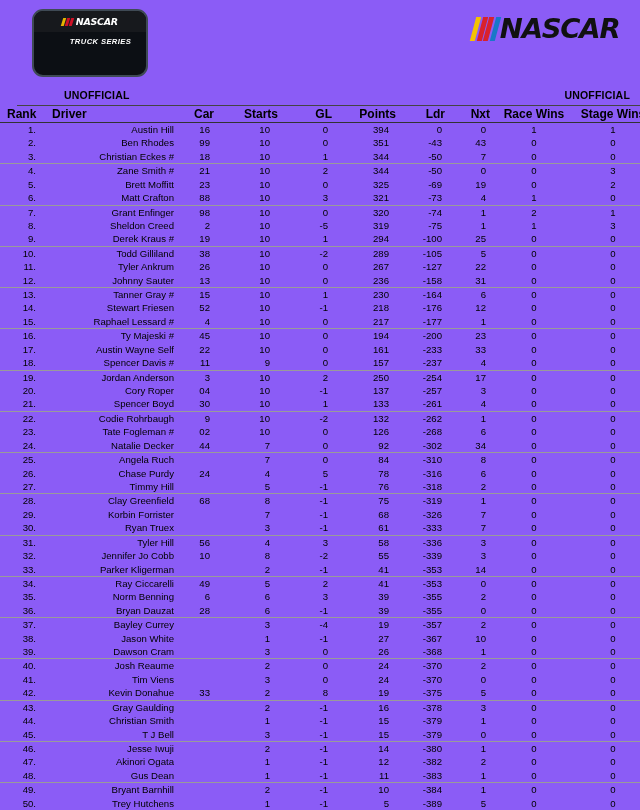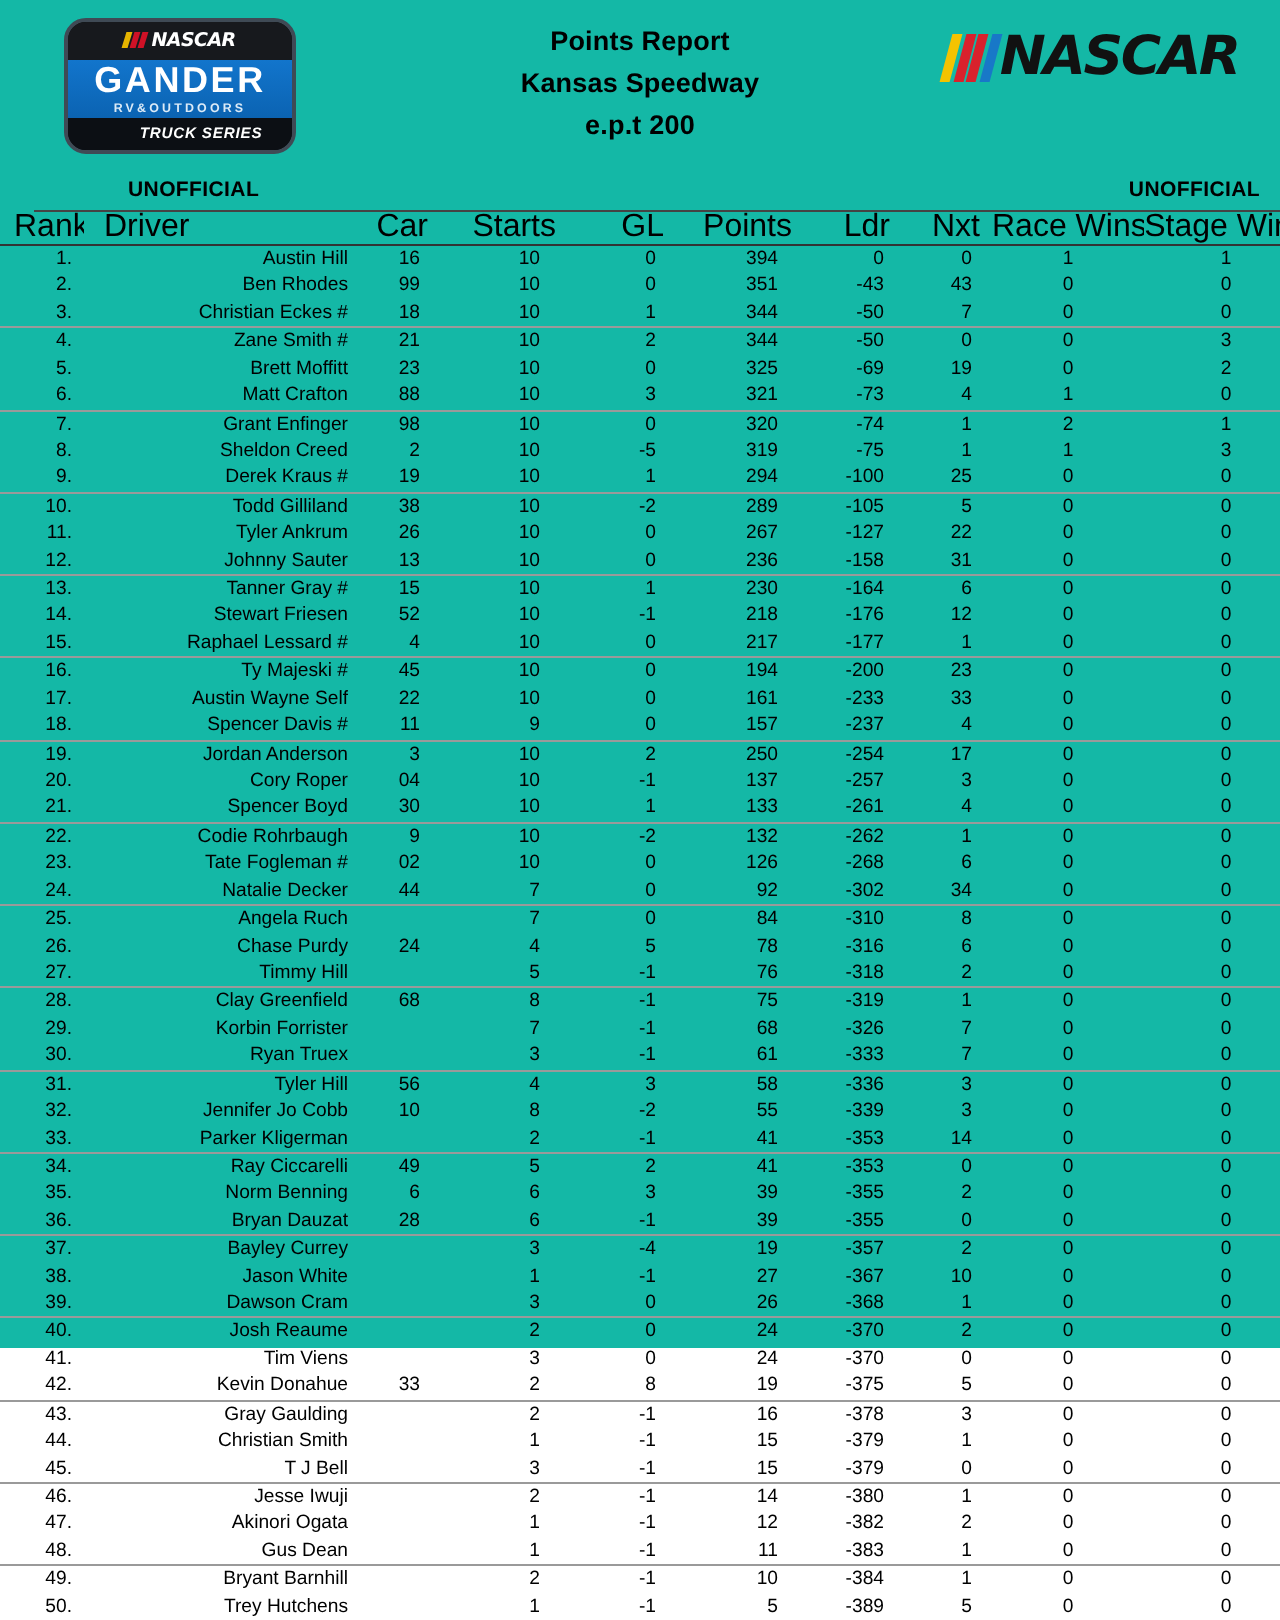--- a/index.html
+++ b/index.html
@@ -5,22 +5,22 @@
   * { box-sizing: border-box; }
   html, body {
     margin: 0; padding: 0;
     width: 640px; height: 810px;
     background: #ffffff;
     font-family: "Liberation Sans", sans-serif;
     overflow: hidden;
   }
   #page {
     position: relative;
-    width: 640px; height: 674px;
-    background: #14b8a6;
+    width: 640px; height: 810px;
+    background: #8b5cf6;
   }
 
   
   .header {
     position: relative;
     height: 86px;
   }
   .gander-logo {
     position: absolute;
     left: 32px; top: 9px;
@@ -181,22 +181,22 @@
   table.points td {
     font-size: 9.6px;
     color: #000;
     padding: 0;
     height: 13.42px;
     line-height: 13.42px;
     white-space: nowrap;
     overflow: hidden;
   }
   table.points thead th {
-    font-weight: normal;
-    font-size: 16px;
+    font-weight: bold;
+    font-size: 12px;
     height: 16px;
     line-height: 16px;
     border-bottom: 1.4px solid #333;
   }
   
   .c-rank   { width: 42px;  text-align: right;  padding-right: 6px !important; }
   .c-driver { width: 132px; text-align: right;   padding-left: 11px !important; }
   .c-car    { width: 56px;  text-align: right;  padding-right: 20px !important; }
   .c-starts { width: 62px;  text-align: right;  padding-right: 22px !important; }
   .c-gl     { width: 52px;  text-align: right;  padding-right: 16px !important; }
@@ -226,34 +226,25 @@
 
     <div class="gander-logo">
       <div class="gl-top">
         <span class="gl-bars">
             <i></i>
             <i></i>
             <i></i>
           </span>
         <span class="gl-nascar-word">NASCAR</span>
       </div>
-      <div class="gl-mid">
-        <span class="gl-gander">GANDER</span>
-        <span class="gl-rv">RV&amp;OUTDOORS</span>
-      </div>
       <div class="gl-bot">
         <span class="gl-truck">TRUCK SERIES</span>
       </div>
     </div>
 
-    <div class="title-block">
-      <div>Points Report</div>
-      <div>Kansas Speedway</div>
-      <div>e.p.t 200</div>
-    </div>
 
     <div class="nascar-logo">
       <span class="nl-bars">
           <i></i>
           <i></i>
           <i></i>
           <i></i>
         </span>
       <span class="nl-word">NASCAR</span>
     </div>

